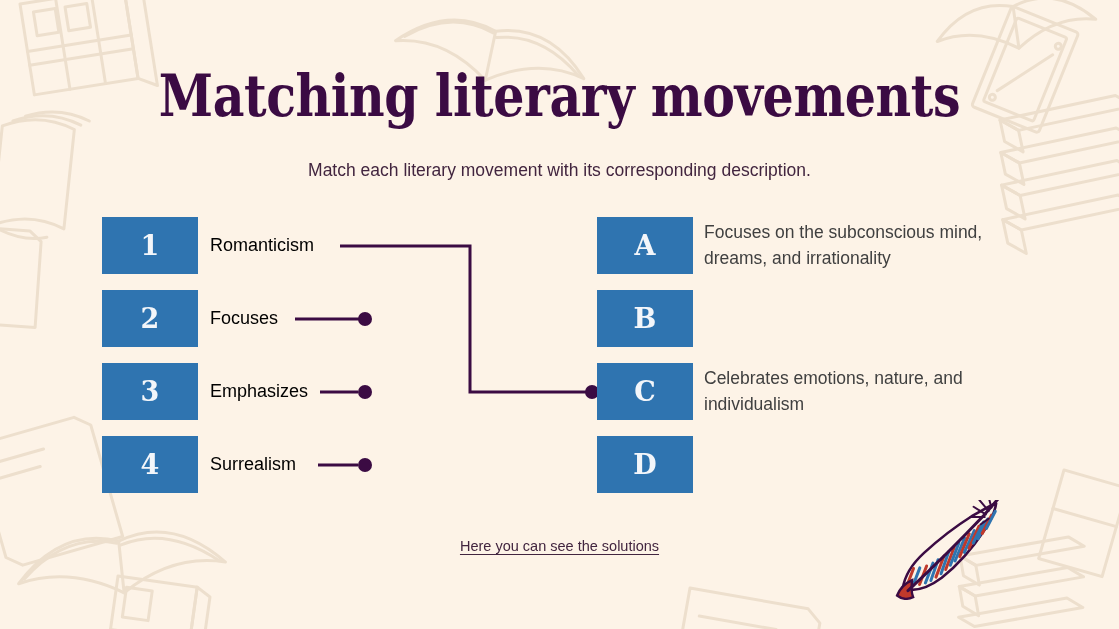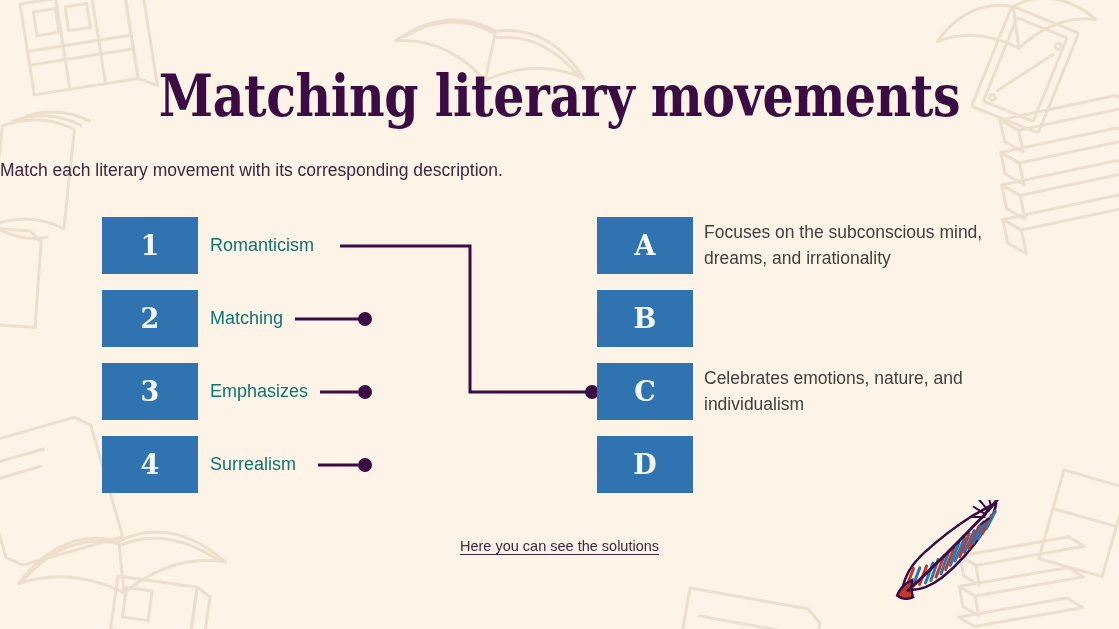--- a/index.html
+++ b/index.html
@@ -22,21 +22,21 @@
     font-family:"DejaVu Serif", serif;
     font-weight:700;
     font-size:57px;
     letter-spacing:-0.5px;
     color:#3B0B43;
     transform:scaleX(0.86);
     white-space:nowrap;
   }
   .subtitle{
     position:absolute;left:0;right:0;top:160px;
-    text-align:left;
+    text-align:center;
     font-size:17.5px;
     color:#42253F;
   }
 
   
   .col{position:absolute;}
   #col-left{left:102px;top:217px;}
   #col-right{left:597px;top:217px;}
 
   .row{
@@ -55,21 +55,21 @@
   .chip span{
     font-family:"DejaVu Serif", serif;
     font-weight:700;
     font-size:27px;
     color:#F3F6FA;
     line-height:1;
   }
   .item-label{
     margin-left:12px;
     font-size:18px;
-    color:#0f766e;
+    color:#000000;
     white-space:nowrap;
   }
   .desc{
     margin-left:11px;
     font-size:17.5px;
     line-height:1.45;
     color:#404040;
     width:310px;
   }
 
@@ -214,21 +214,21 @@
       <div class="chip">
         <span>1</span>
       </div>
       <div class="item-label">Romanticism</div>
     </div>
 
     <div class="row">
       <div class="chip">
         <span>2</span>
       </div>
-      <div class="item-label">Matching</div>
+      <div class="item-label">Focuses</div>
     </div>
 
     <div class="row">
       <div class="chip">
         <span>3</span>
       </div>
       <div class="item-label">Emphasizes</div>
     </div>
 
     <div class="row">

